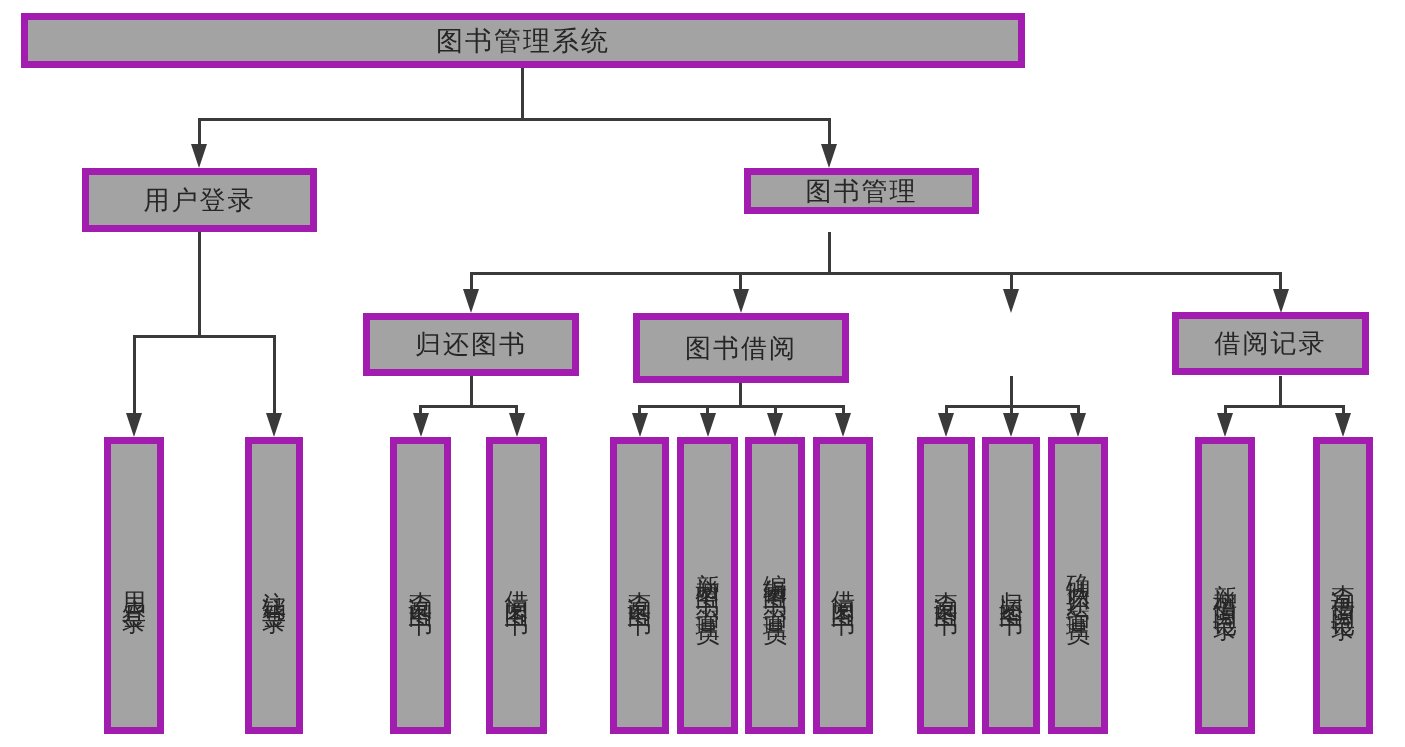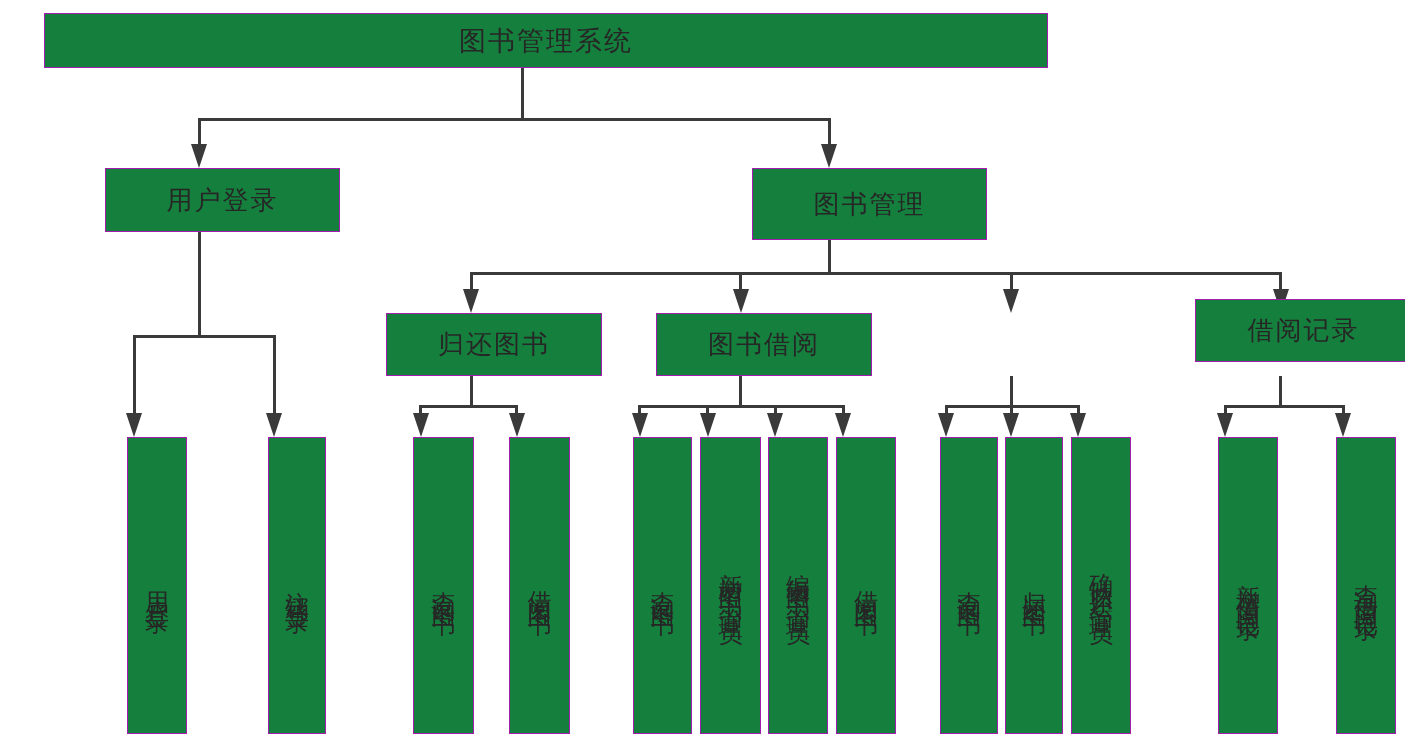--- a/index.html
+++ b/index.html
@@ -11,29 +11,28 @@
     position: relative;
     width: 1405px;
     height: 747px;
     background: #ffffff;
     overflow: hidden;
     font-family: "Liberation Sans", "DejaVu Sans", sans-serif;
   }
   .node {
     position: absolute;
     box-sizing: border-box;
-    background: #15803d;
-    border: 1px solid #a21caf;
+    background: #a3a3a3;
+    border: 7px solid #a21caf;
     display: flex;
     align-items: center;
     justify-content: center;
     color: #262626;
     text-align: center;
     z-index: 2;
-    margin-left: 23px;
   }
   .node.h {
     font-size: 26px;
     letter-spacing: 2px;
     white-space: nowrap;
   }
   .node.h.root {
     font-size: 27px;
   }
   .node.v {
@@ -67,24 +66,24 @@
     z-index: 3;
     white-space: nowrap;
   }
 </style>
 </head>
 <body>
 
 <div id="stage">
 <div class="node h root" style="left: 21px; top: 13px; width: 1004px; height: 55px;">图书管理系统</div>
     <div class="node h" style="left: 82px; top: 168px; width: 235px; height: 64px;">用户登录</div>
-    <div class="node h" style="left: 729px; top: 168px; width: 235px; height: 72px;">图书管理</div>
+    <div class="node h" style="left: 744px; top: 168px; width: 235px; height: 46px;">图书管理</div>
     <div class="node h" style="left: 363px; top: 313px; width: 216px; height: 63px;">归还图书</div>
-    <div class="node h" style="left: 633px; top: 313px; width: 216px; height: 63px;">图书借阅</div>
-    <div class="node h" style="left: 1172px; top: 299px; width: 217px; height: 63px;">借阅记录</div>
+    <div class="node h" style="left: 633px; top: 313px; width: 216px; height: 70px;">图书借阅</div>
+    <div class="node h" style="left: 1172px; top: 312px; width: 197px; height: 63px;">借阅记录</div>
     <div class="node v" style="left: 104px; top: 437px; width: 60px; height: 297px;">用户登录</div>
     <div class="node v" style="left: 245px; top: 437px; width: 58px; height: 297px;">注销登录</div>
     <div class="node v" style="left: 390px; top: 437px; width: 61px; height: 297px;">查询图书</div>
     <div class="node v" style="left: 486px; top: 437px; width: 61px; height: 297px;">借阅图书</div>
     <div class="node v" style="left: 610px; top: 437px; width: 59px; height: 297px;">查询图书</div>
     <div class="node v" style="left: 677px; top: 437px; width: 61px; height: 297px;">新增图书（管理员）</div>
     <div class="node v" style="left: 745px; top: 437px; width: 60px; height: 297px;">编辑图书（管理员）</div>
     <div class="node v" style="left: 813px; top: 437px; width: 60px; height: 297px;">借阅图书</div>
     <div class="node v" style="left: 917px; top: 437px; width: 58px; height: 297px;">查询图书</div>
     <div class="node v" style="left: 982px; top: 437px; width: 58px; height: 297px;">归还图书</div>

